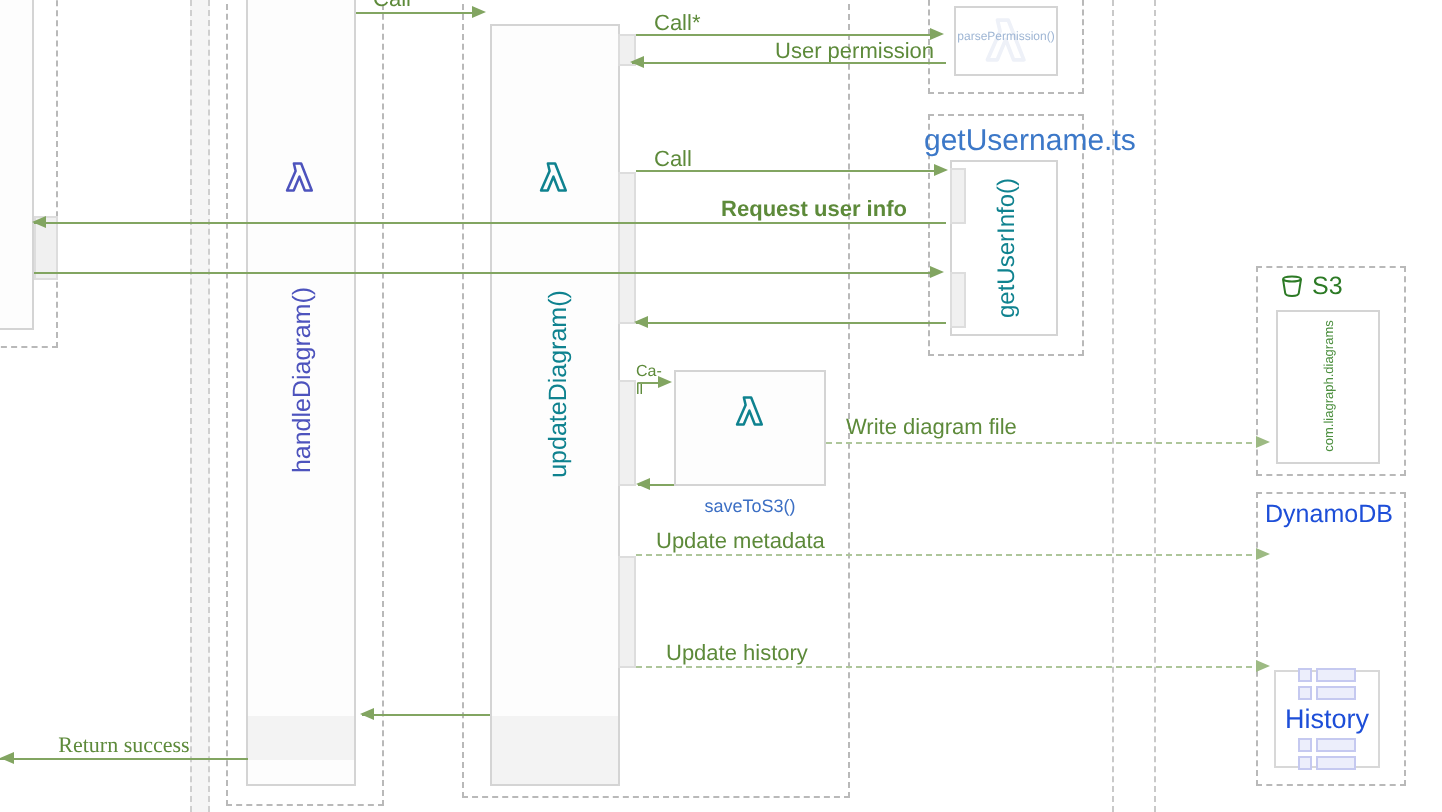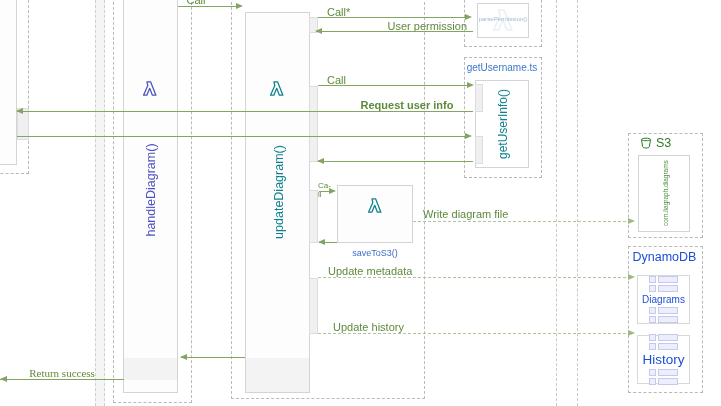--- a/index.html
+++ b/index.html
@@ -88,54 +88,35 @@
     <path d="M7.5 3.5 h4.6 L18.8 20.5 h-4.4 L11 11.8 L7.4 20.5 H3.2 L8.6 8.2 Z"></path>
   </svg>
   <div class="mlabel ctr" style="left:335px;top:248px;width:80px;color:#3c6fc4;font-size:9px;">saveToS3()</div>
 
   <div class="pbox" style="left:477px;top:3px;width:52px;height:35px;background:#ffffff;"></div>
   <svg class="icon wmark" style="left:490px;top:6px;color:#eef1f8;" width="28" height="28" viewBox="0 0 24 24" fill="none" stroke="currentColor" stroke-width="1.6" stroke-linejoin="round">
     <path d="M7.5 3.5 h4.6 L18.8 20.5 h-4.4 L11 11.8 L7.4 20.5 H3.2 L8.6 8.2 Z"></path>
   </svg>
   <div class="mlabel ctr" style="left:475px;top:16px;width:56px;color:#9fb6d4;font-size:6px;">parsePermission()</div>
 
-  <div class="mlabel ctr" style="left:462px;top:62px;width:80px;color:#3c78c8;font-size:10px;">getUsername.ts</div>
+  <div class="mlabel ctr" style="left:462px;top:62px;width:80px;color:#3c78c8;font-size:15px;">getUsername.ts</div>
   <div class="pbox" style="left:475px;top:80px;width:54px;height:88px;background:#ffffff;"></div>
   <div class="act" style="left:475px;top:84px;width:8px;height:28px;"></div>
   <div class="act" style="left:475px;top:136px;width:8px;height:28px;"></div>
   <div class="vlabel teal" style="left:503px;top:124px;font-size:12px;">getUserInfo()</div>
 
   <svg class="icon" style="left:640px;top:137px;color:#2c7a25;" width="12" height="12" viewBox="0 0 12 12" fill="none" stroke="currentColor" stroke-width="1">
     <path d="M1.5 2.6 C1.5 1.7 3.5 1.2 6 1.2 C8.5 1.2 10.5 1.7 10.5 2.6 L9.4 9.6 C9.3 10.5 7.8 11 6 11 C4.2 11 2.7 10.5 2.6 9.6 Z"></path>
     <path d="M1.6 2.8 C2.4 3.4 4.1 3.7 6 3.7 C7.9 3.7 9.6 3.4 10.4 2.8"></path>
   </svg>
   <div class="svc-title s3green" style="left:656px;top:136px;font-size:12.5px;">S3</div>
   <div class="pbox" style="left:638px;top:155px;width:52px;height:77px;background:#ffffff;"></div>
   <div class="vlabel" style="left:665px;top:193px;font-size:6.5px;color:#4c8f3f;">com.liagraph.diagrams</div>
 
   <div class="svc-title ddblue ctr" style="left:628px;top:250px;width:73px;font-size:12.5px;">DynamoDB</div>
-  <div class="tbl" style="left:637px;top:275px;width:53px;height:49px;">
-    <div class="tirow">
-        <span class="ti-sq"></span>
-        <span class="ti-bar"></span>
-      </div>
-    <div class="tirow">
-        <span class="ti-sq"></span>
-        <span class="ti-bar"></span>
-      </div>
-    <div class="tbl-label ddblue" style="font-size:10px;">Diagrams</div>
-    <div class="tirow">
-        <span class="ti-sq"></span>
-        <span class="ti-bar"></span>
-      </div>
-    <div class="tirow">
-        <span class="ti-sq"></span>
-        <span class="ti-bar"></span>
-      </div>
-  </div>
   <div class="tbl" style="left:637px;top:335px;width:53px;height:49px;">
     <div class="tirow">
         <span class="ti-sq"></span>
         <span class="ti-bar"></span>
       </div>
     <div class="tirow">
         <span class="ti-sq"></span>
         <span class="ti-bar"></span>
       </div>
     <div class="tbl-label ddblue" style="font-size:13.5px;">History</div>

